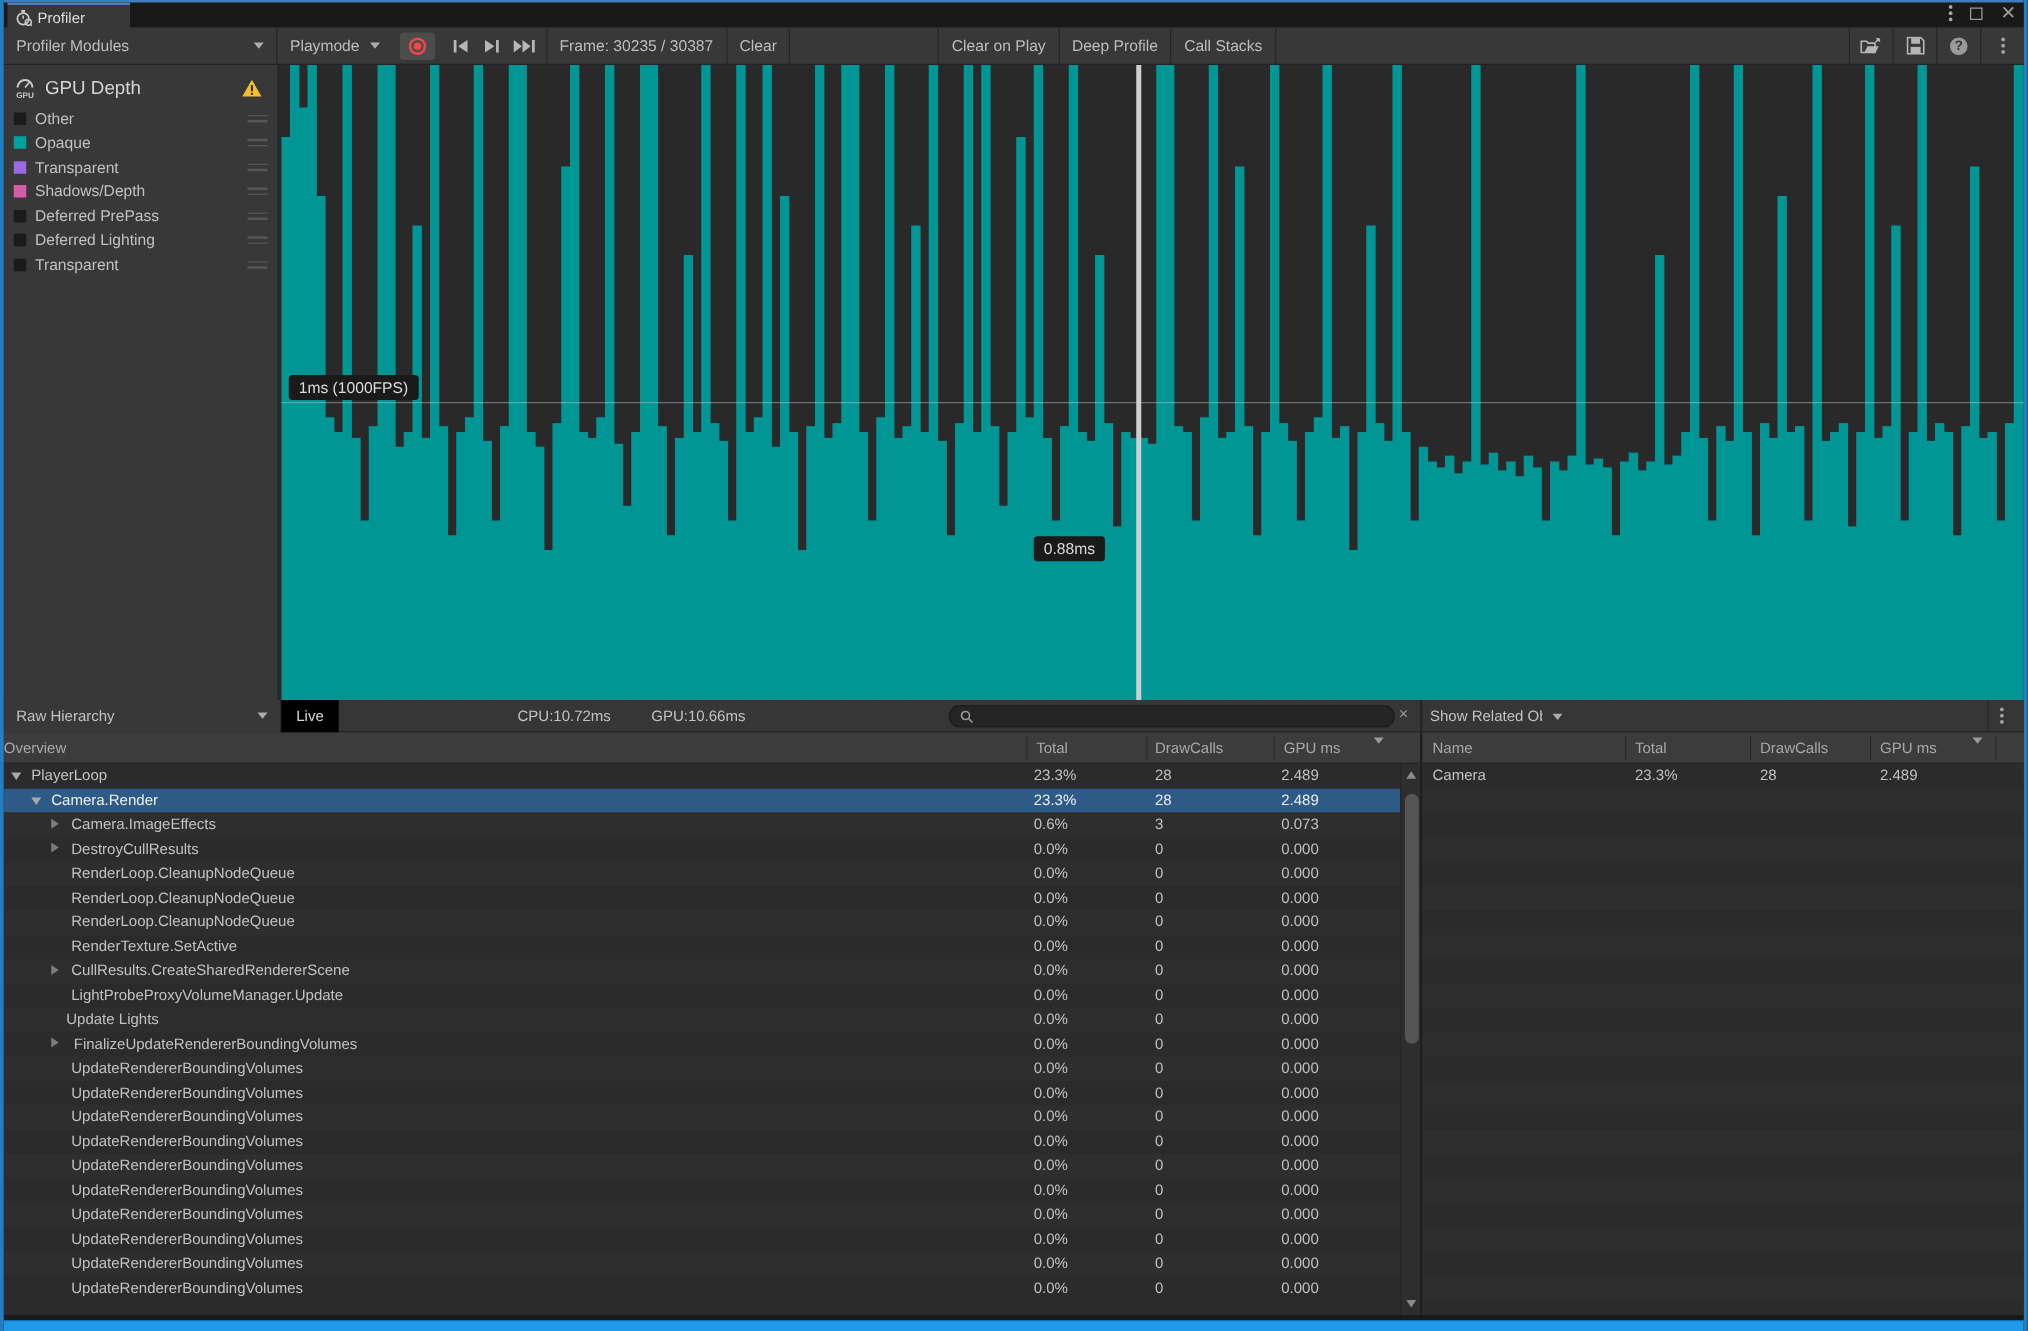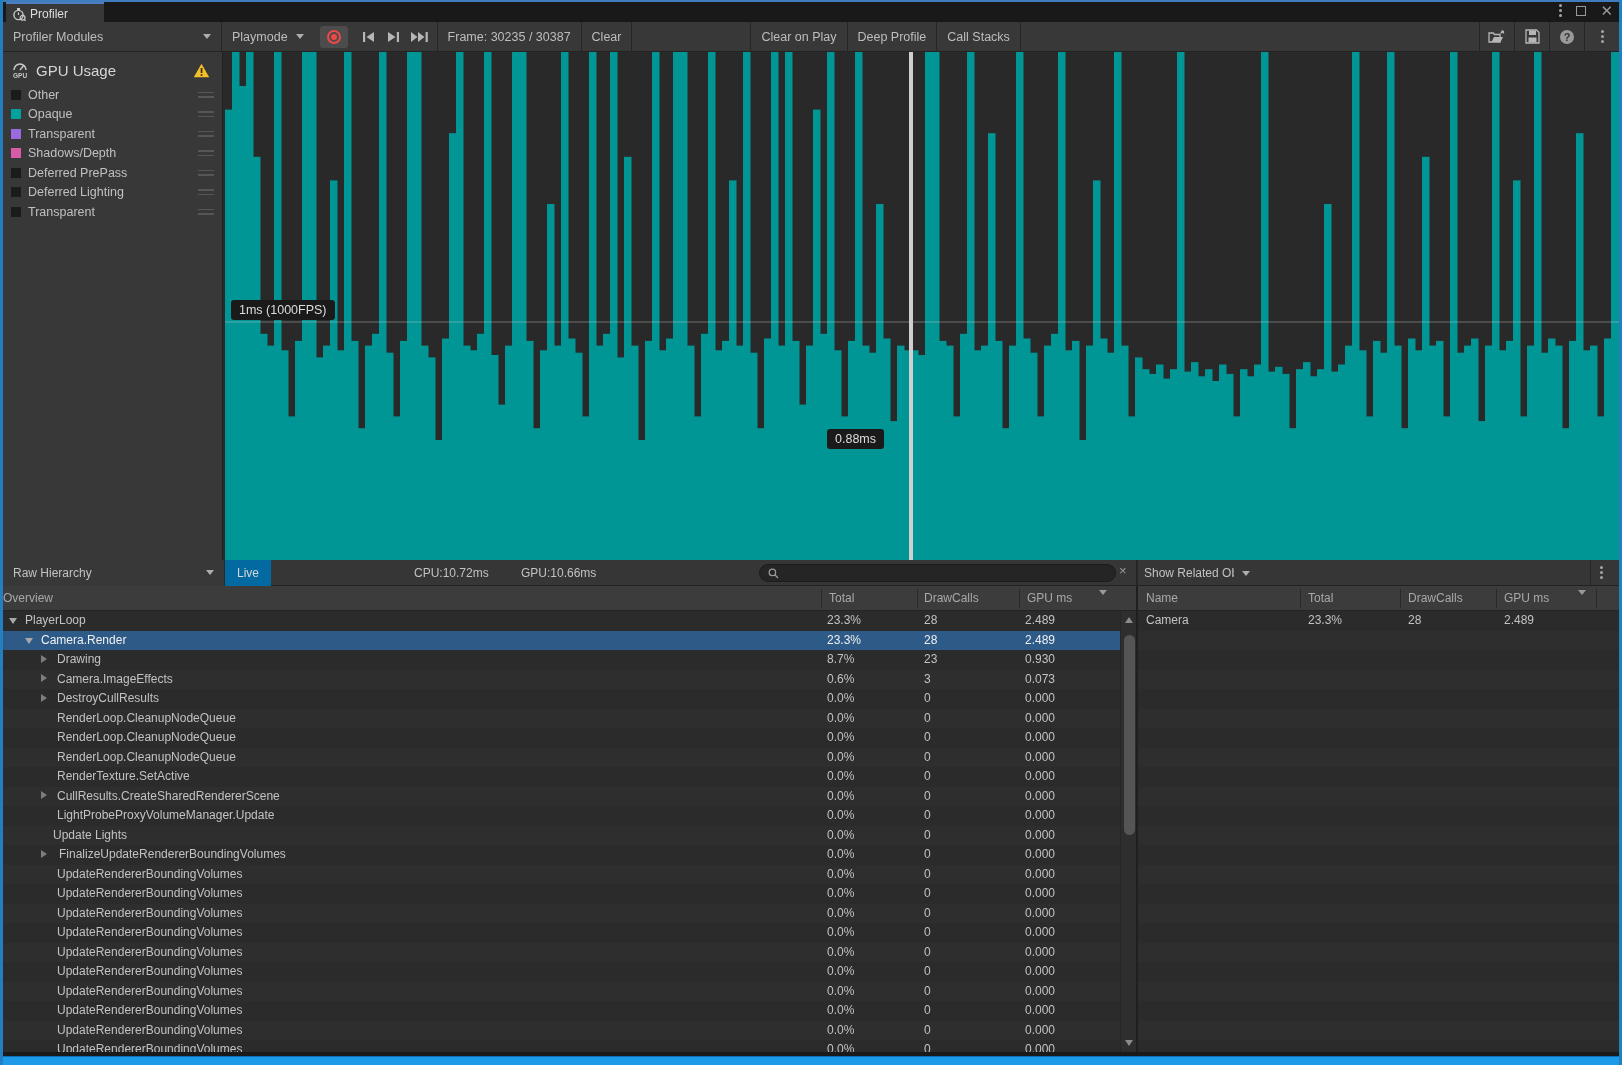--- a/index.html
+++ b/index.html
@@ -54,21 +54,21 @@
   #chart svg { position:absolute; left:2px; top:0; }
   .pill { position:absolute; background:#1a1a1a; border-radius:3px; color:#dcdcdc; font-size:12.5px;
           padding:3px 8px; white-space:nowrap; z-index:5; }
   #frame-line { position:absolute; top:0; width:4px; height:508px; background:#cfcfcf; z-index:3; }
 
   
   #filterbar { left:0; top:560px; width:100%; height:26px; background:#363636; border-bottom:1px solid #222;
                display:flex; align-items:center; }
   #hier-dd { width:222px; display:flex; align-items:center; justify-content:space-between;
              padding:0 10px; height:26px; background:#383838; border-right:1px solid #2a2a2a; }
-  #live-btn { height:26px; padding:0 12px; background:#0369a1; display:flex; align-items:center; color:#d8d8d8; }
+  #live-btn { height:26px; padding:0 12px; background:#000000; display:flex; align-items:center; color:#d8d8d8; }
   #cpu-lab { position:absolute; left:411px; }
   #gpu-lab { position:absolute; left:518px; }
   #search-pill { position:absolute; left:756px; top:564px; width:357px; height:18px; background:#252525;
                  border:1px solid #1c1c1c; border-radius:9px; display:flex; align-items:center; padding:0 8px; }
   #search-clear { position:absolute; left:1116px; top:563px; color:#9a9a9a; font-size:13px; }
   #fb-divider { position:absolute; left:1133px; top:560px; width:2px; height:26px; background:#262626; }
   #related-dd { position:absolute; left:1135px; top:560px; width:118px; height:26px; display:flex;
                 align-items:center; padding:0 6px; }
   #fb-sep2 { position:absolute; left:1587px; top:560px; width:1px; height:26px; background:#262626; }
   #fb-kebab { position:absolute; left:1597px; top:566px; }
@@ -217,21 +217,21 @@
   </div>
 </div>
 
 <div id="legend" class="abs">
   <div id="legend-title">
     <svg width="18" height="17" viewBox="0 0 18 17">
       <path d="M3 8 A6 6 0 0 1 15 8" fill="none" stroke="#c9c9c9" stroke-width="1.6"></path>
       <line x1="9" y1="8" x2="12.5" y2="3.8" stroke="#c9c9c9" stroke-width="1.4"></line>
       <text x="2" y="16" font-size="6.5" fill="#c9c9c9" font-family="Liberation Sans,sans-serif" font-weight="bold">GPU</text>
     </svg>
-    <span>GPU Usage</span>
+    <span>GPU Depth</span>
     <svg id="legend-warn" width="17" height="15" viewBox="0 0 17 15">
       <path d="M8.5 0.8 L16.2 14.2 L0.8 14.2 Z" fill="#f5be2b"></path>
       <rect x="7.7" y="5" width="1.7" height="5" fill="#3a2e00"></rect>
       <rect x="7.7" y="11.2" width="1.7" height="1.7" fill="#3a2e00"></rect>
     </svg>
   </div>
   <div id="legend-items">
       <div class="leg-item">
         <span class="leg-chip" style="background:#1b1b1b"></span>
         <span>Other</span>
@@ -549,27 +549,20 @@
       <span class="cell" style="left:921px">28</span>
       <span class="cell" style="left:1022px">2.489</span>
     </div>
     <div class="row alt sel">
       <span class="tri-down" style="left:22px"></span>
       <span class="cell" style="left:38px">Camera.Render</span>
       <span class="cell" style="left:824px">23.3%</span>
       <span class="cell" style="left:921px">28</span>
       <span class="cell" style="left:1022px">2.489</span>
     </div>
-    <div class="row">
-      <span class="tri-right" style="left:38px"></span>
-      <span class="cell" style="left:54px">Drawing</span>
-      <span class="cell" style="left:824px">8.7%</span>
-      <span class="cell" style="left:921px">23</span>
-      <span class="cell" style="left:1022px">0.930</span>
-    </div>
     <div class="row alt">
       <span class="tri-right" style="left:38px"></span>
       <span class="cell" style="left:54px">Camera.ImageEffects</span>
       <span class="cell" style="left:824px">0.6%</span>
       <span class="cell" style="left:921px">3</span>
       <span class="cell" style="left:1022px">0.073</span>
     </div>
     <div class="row">
       <span class="tri-right" style="left:38px"></span>
       <span class="cell" style="left:54px">DestroyCullResults</span>

